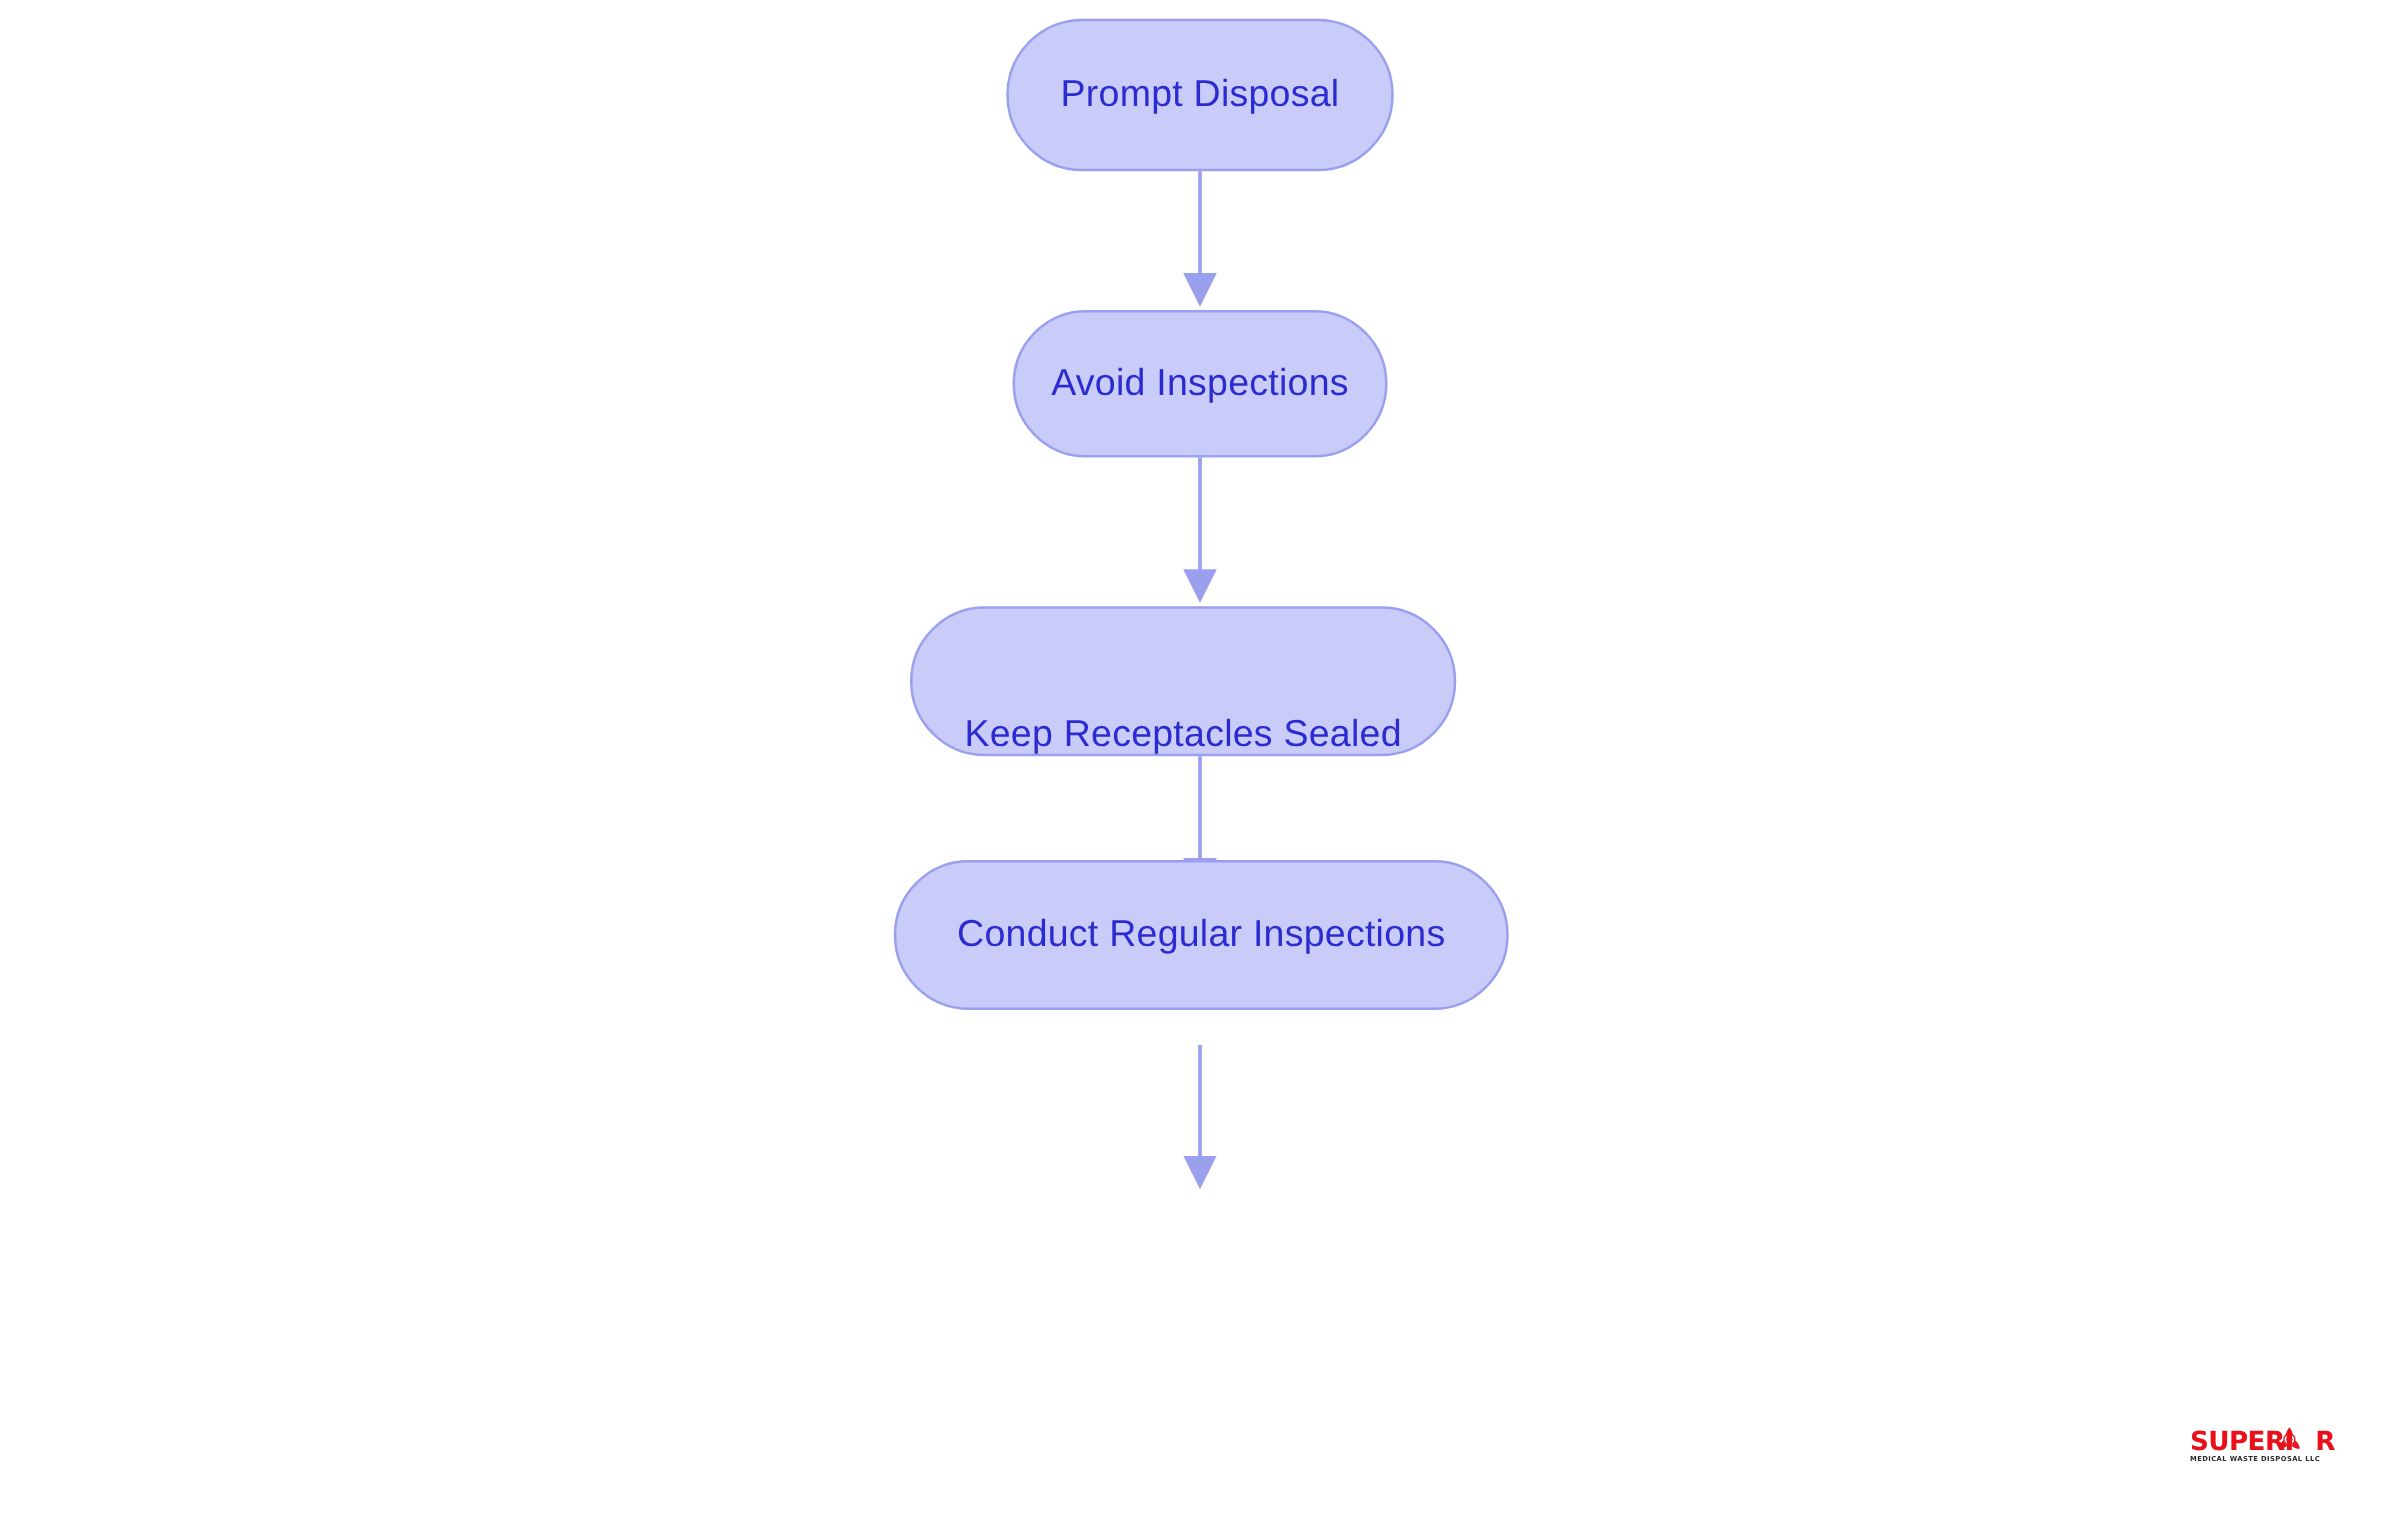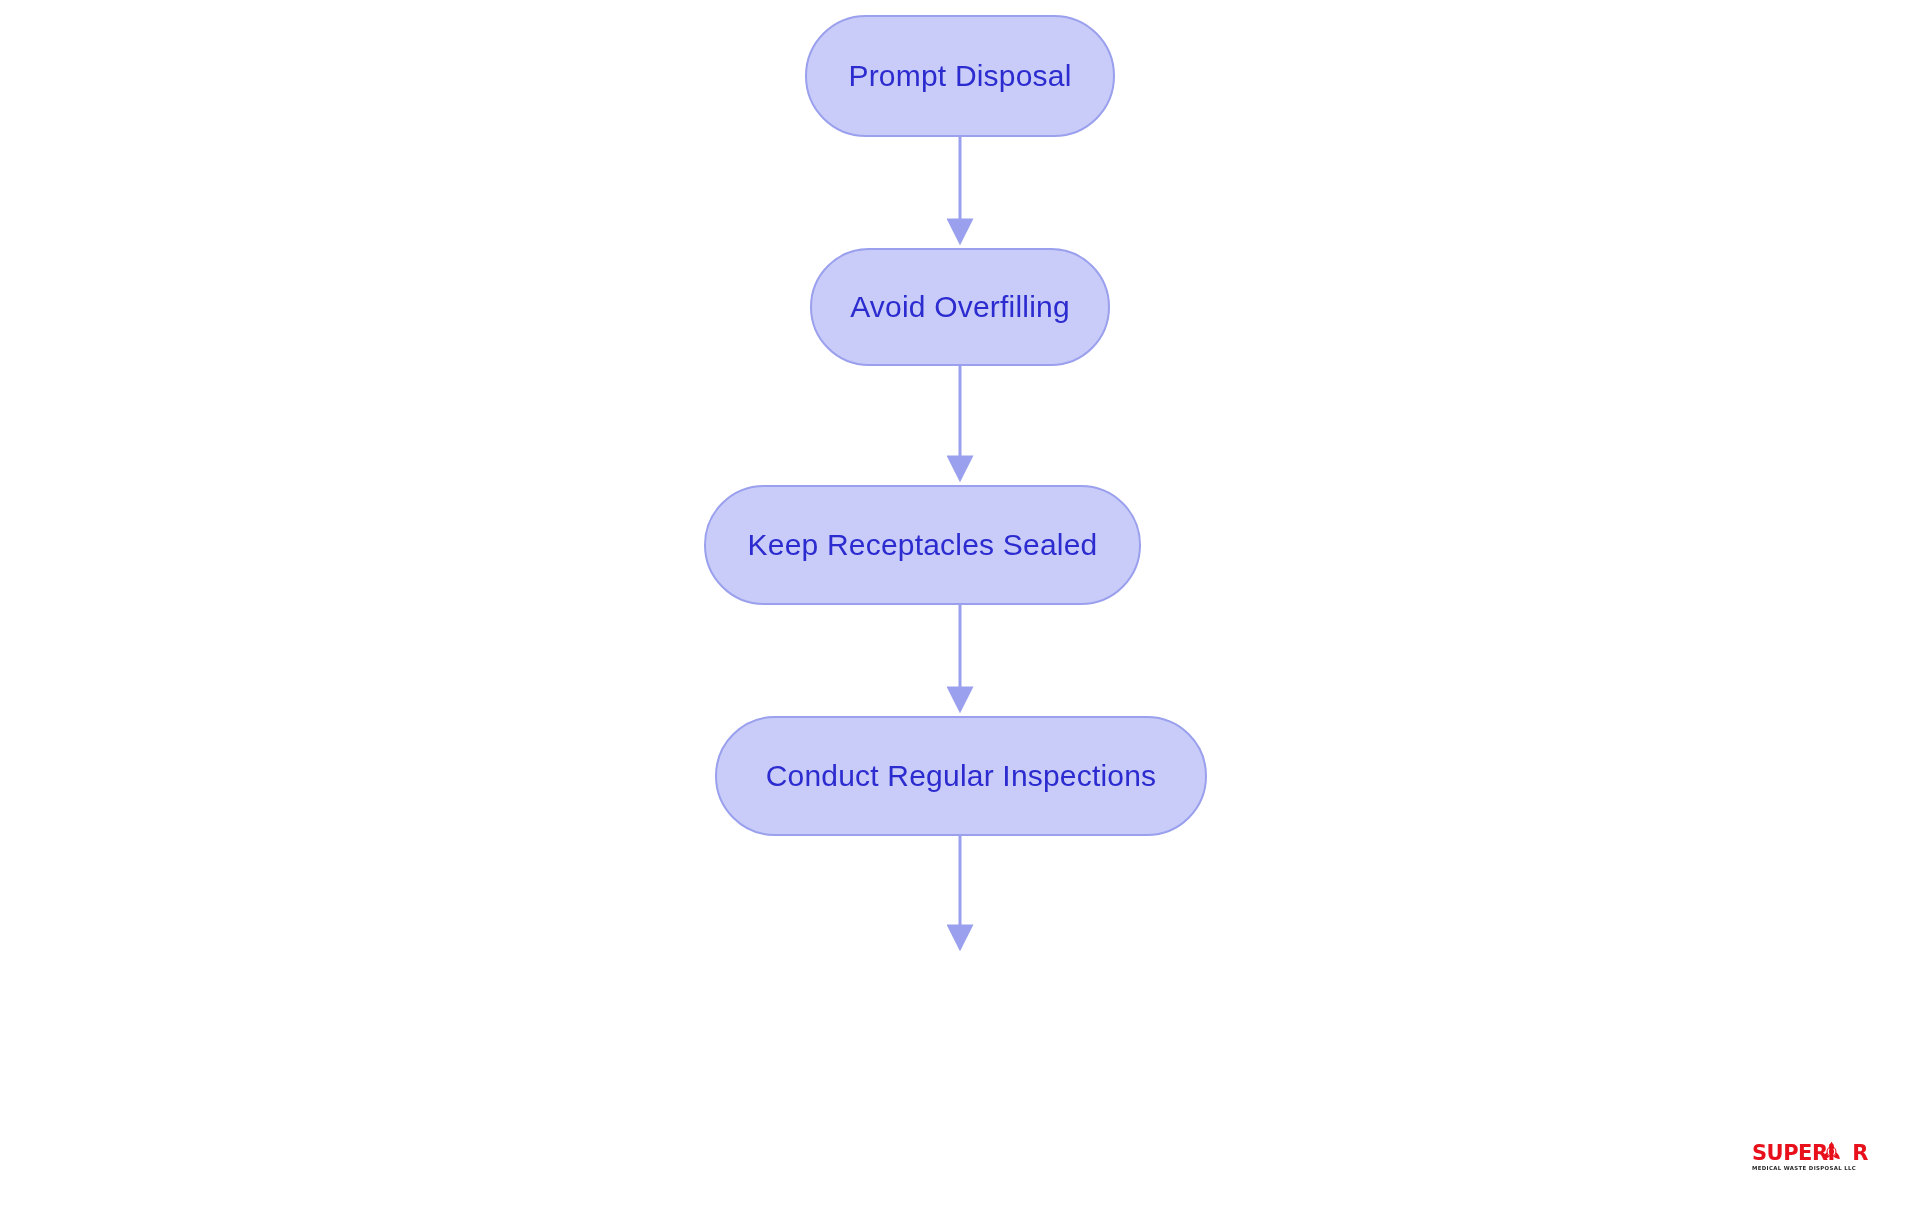--- a/index.html
+++ b/index.html
@@ -112,28 +112,28 @@
     <line x1="960" y1="605" x2="960" y2="690" stroke="#9aa0ed" stroke-width="3" marker-end="url(#arrowhead)"></line>
 
     <line x1="960" y1="836" x2="960" y2="928" stroke="#9aa0ed" stroke-width="3" marker-end="url(#arrowhead)"></line>
   </svg>
 
   <div class="node" style="left:805px; top:15px; width:310px; height:122px;">
     <span class="node-label">Prompt Disposal</span>
   </div>
 
   <div class="node" style="left:810px; top:248px; width:300px; height:118px;">
-    <span class="node-label">Avoid Overfilling</span>
+    <span class="node-label">Avoid Inspections</span>
   </div>
 
-  <div class="node" style="left:704px; top:485px; width:437px; height:120px;">
+  <div class="node" style="left:728px; top:485px; width:437px; height:120px;align-items:flex-end;">
     <span class="node-label">Keep Receptacles Sealed</span>
   </div>
 
-  <div class="node" style="left:715px; top:716px; width:492px; height:120px;">
+  <div class="node" style="left:715px; top:688px; width:492px; height:120px;">
     <span class="node-label">Conduct Regular Inspections</span>
   </div>
 
 
 </div>
 
 <div id="watermark">
   <span class="wm-word"><span>SUPERI</span><span style="opacity:0">O</span><span>R</span>
     <svg class="wm-biohazard" viewBox="0 0 100 100" xmlns="http://www.w3.org/2000/svg">
       <g fill="#e8101a">

